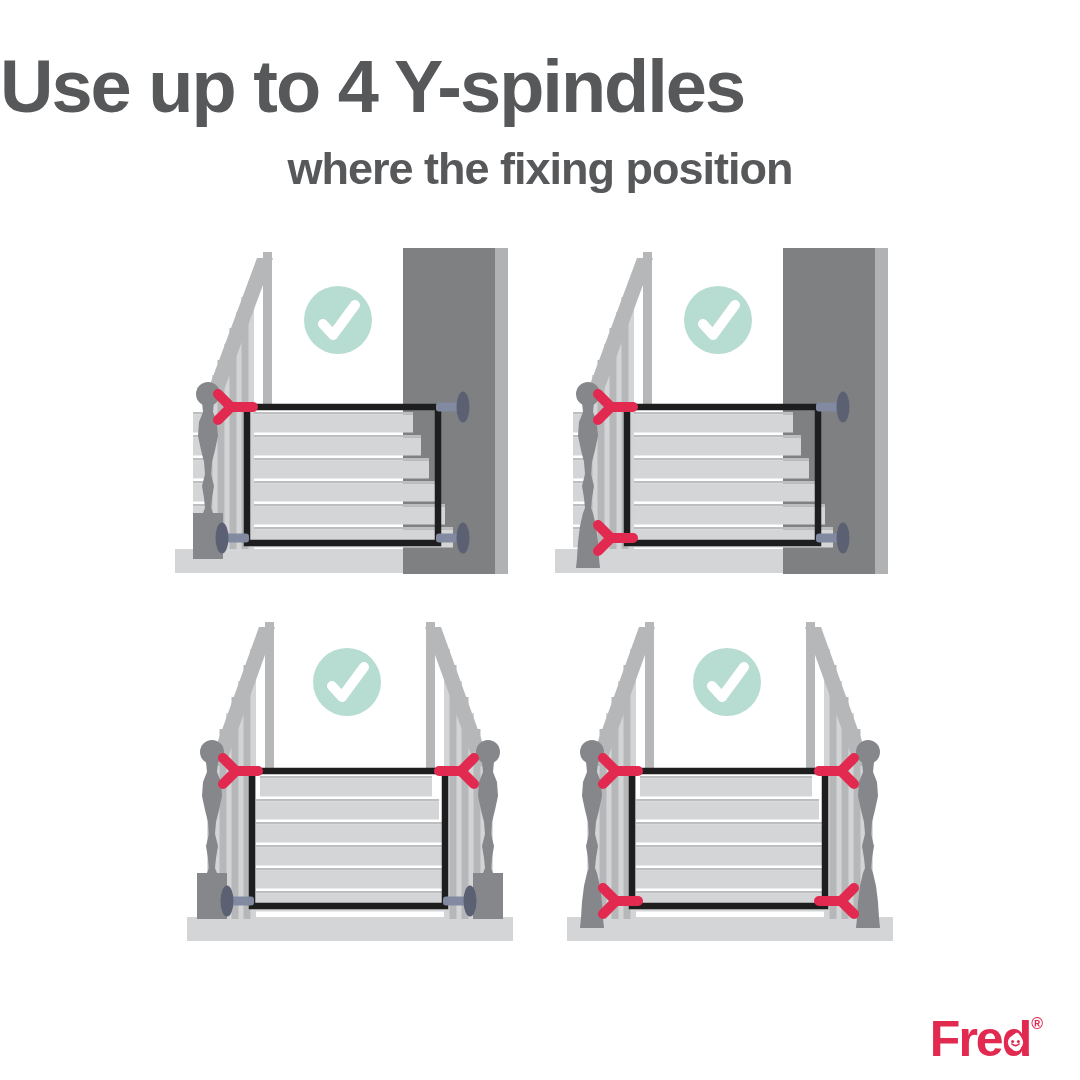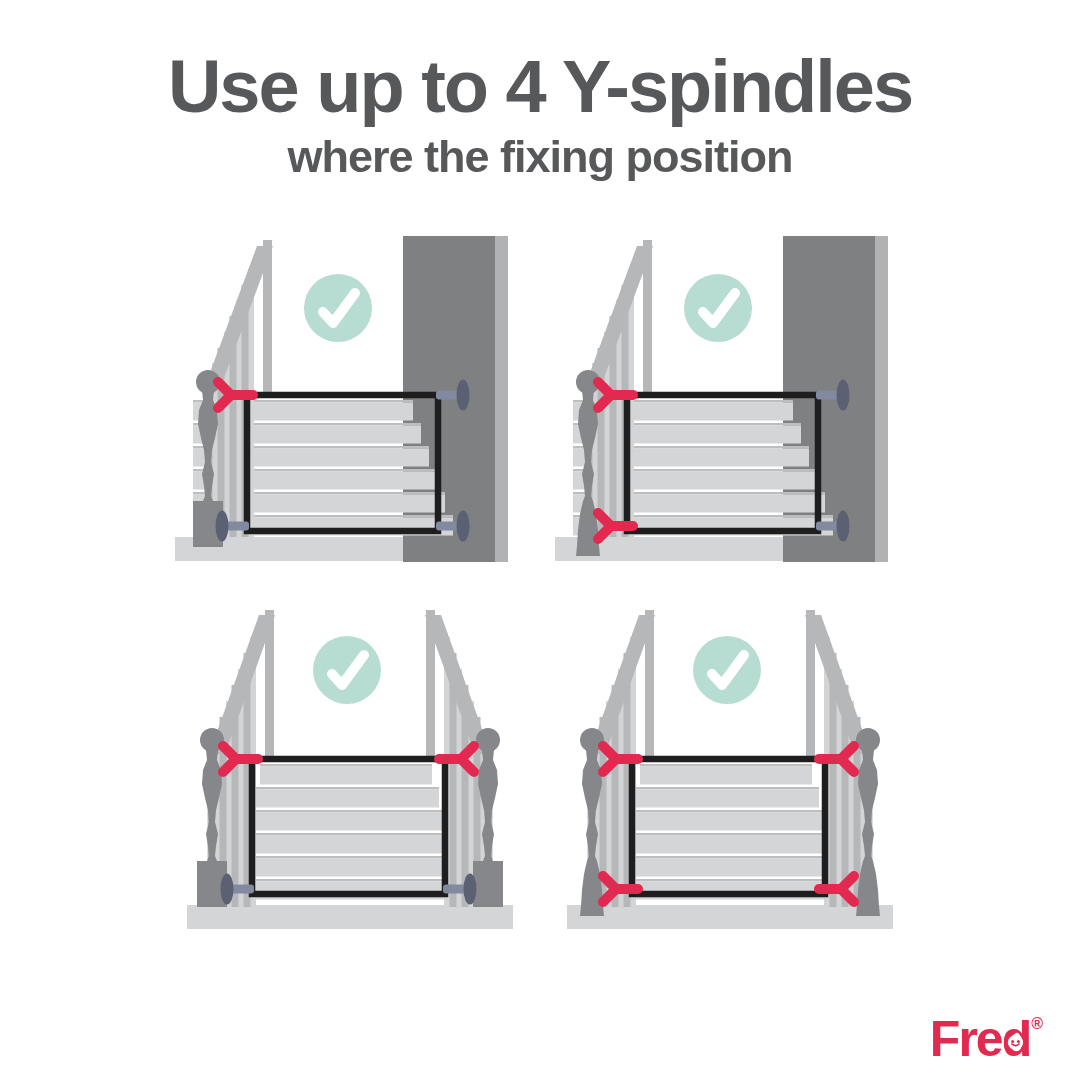--- a/index.html
+++ b/index.html
@@ -1,26 +1,26 @@
 <!DOCTYPE html>
 <html style="--text: #57585a; --red: #e2294f;"><head>
 <meta charset="utf-8">
 <style>
   html,body{margin:0;padding:0;background:#ffffff;}
   .poster{
     position:relative;width:1080px;height:1080px;background:#ffffff;overflow:hidden;
     font-family:"Liberation Sans",sans-serif;
   }
   .title{
-    margin:0;padding-top:50px;text-align:center;
+    margin:0;padding-top:50px;text-align:left;
     font-size:74px;font-weight:bold;letter-spacing:-2px;line-height:1.0;
     color:var(--text,#57585a);
   }
   .subtitle{
-    margin-top:4px;text-align:center;
+    margin-top:16px;text-align:center;
     font-size:45px;font-weight:bold;letter-spacing:-1px;line-height:1.28;
     color:var(--text,#57585a);
   }
   .grid{
     width:730px;margin:46px auto 0 auto;
     display:grid;grid-template-columns:350px 350px;gap:40px 30px;
   }
   .grid figure{margin:0;width:350px;height:330px;}
   .grid svg{display:block;width:350px;height:330px;}
   .footer{

